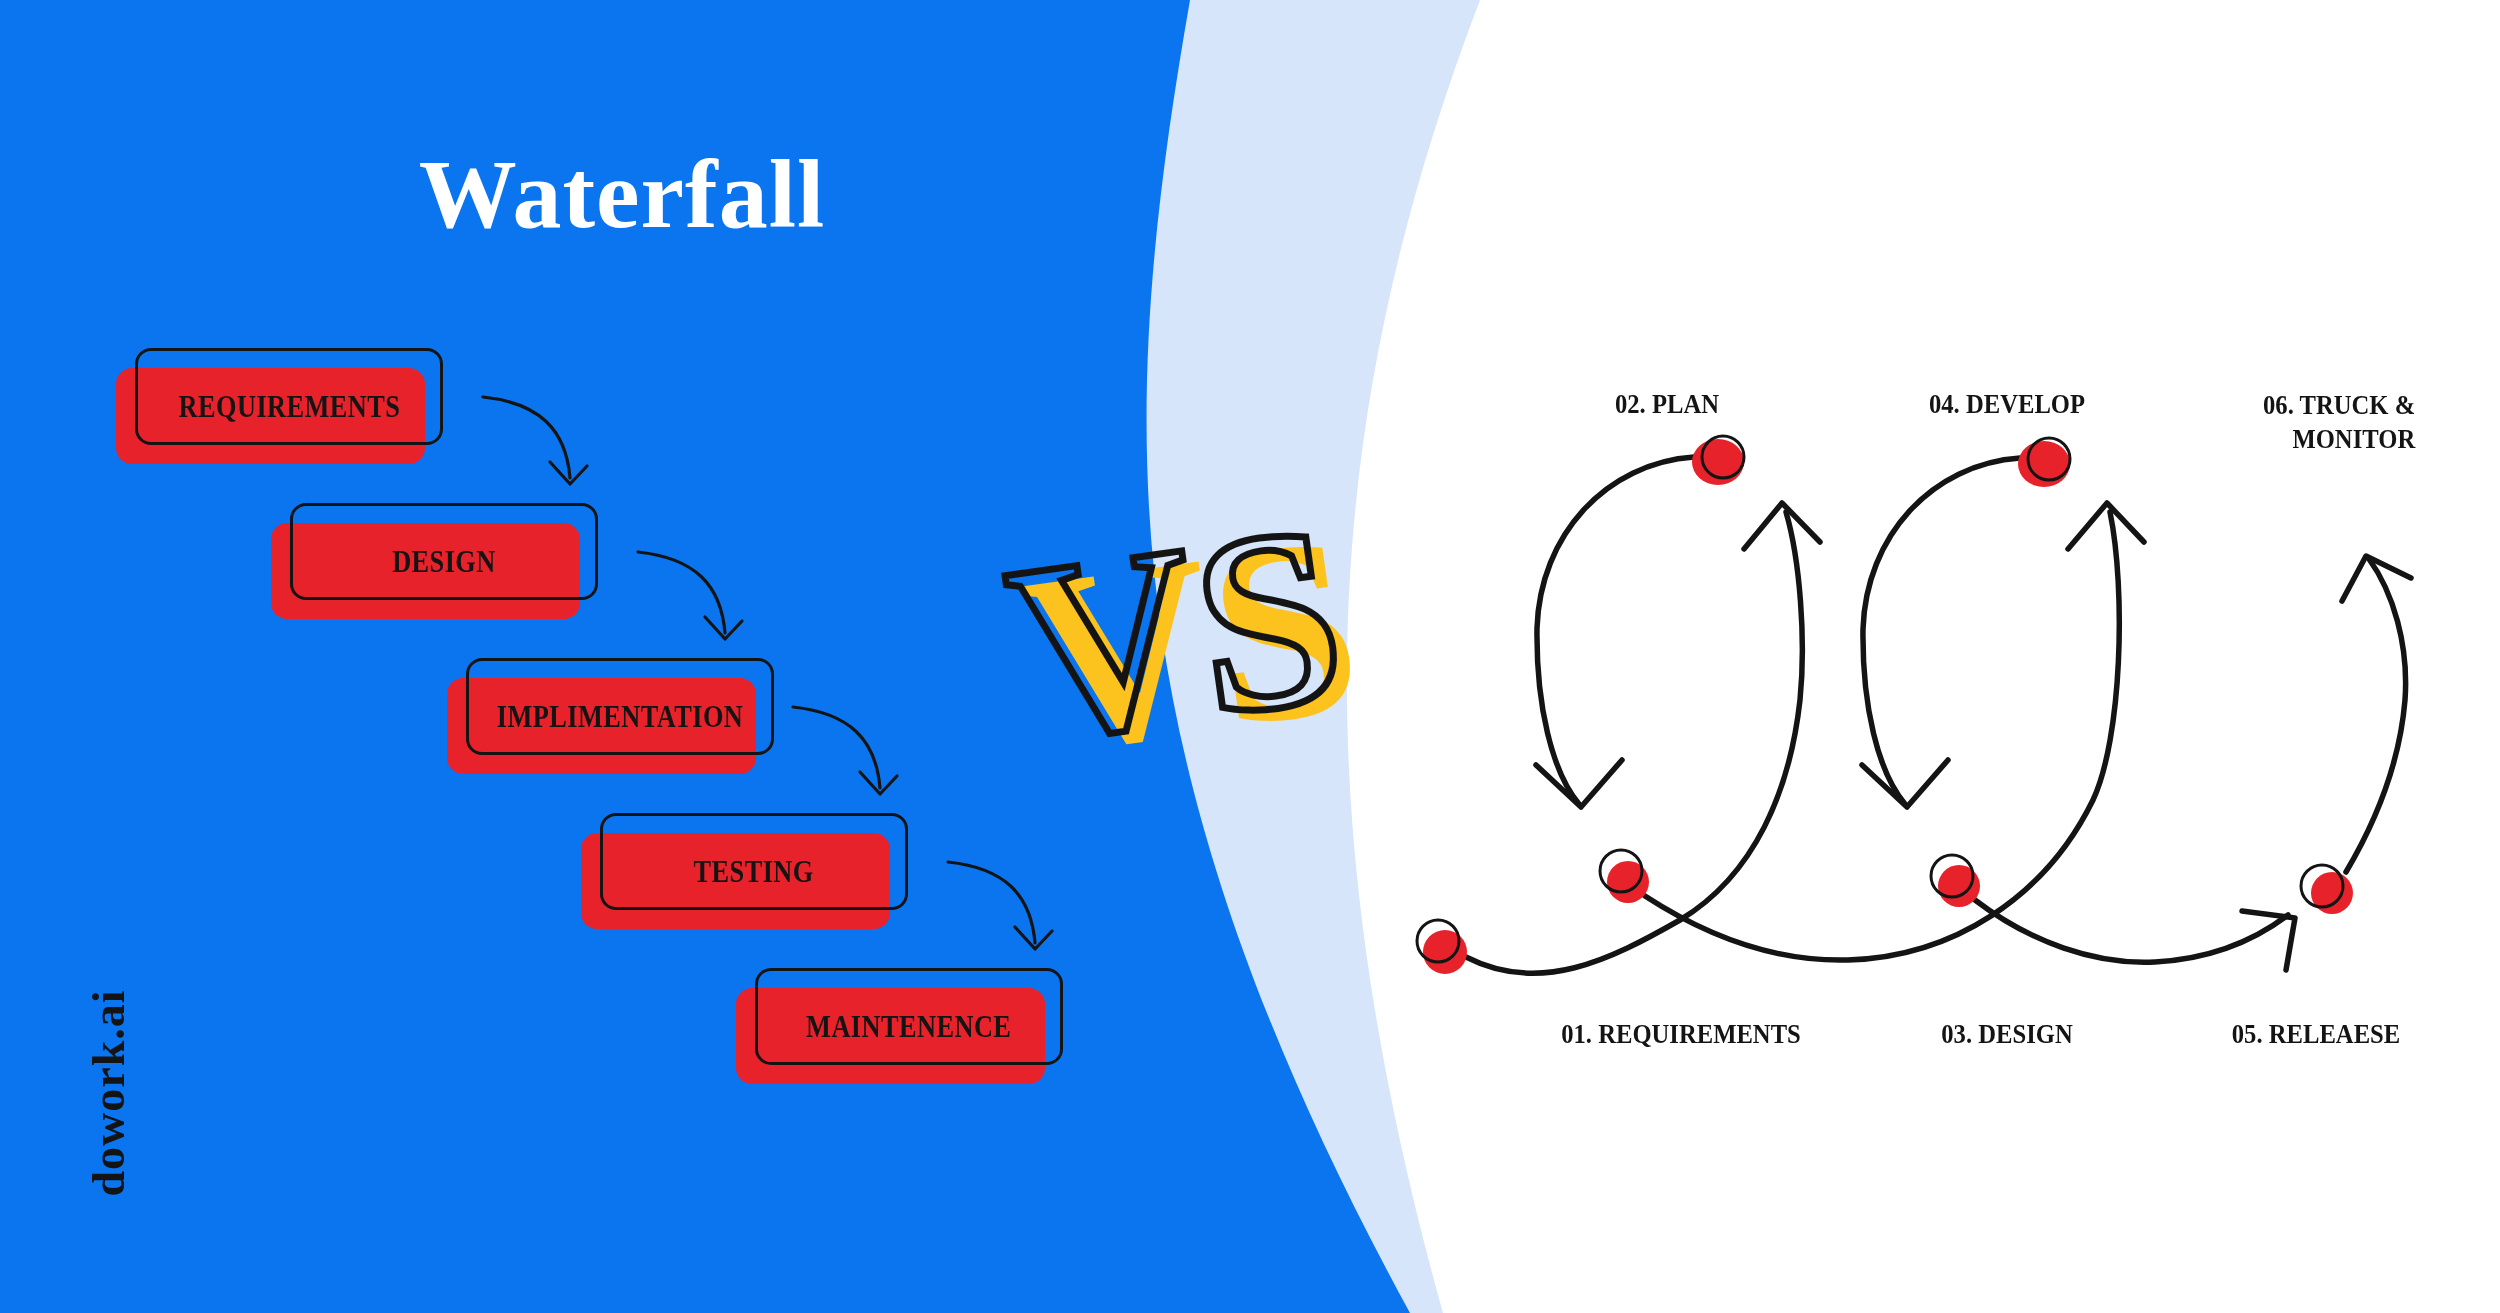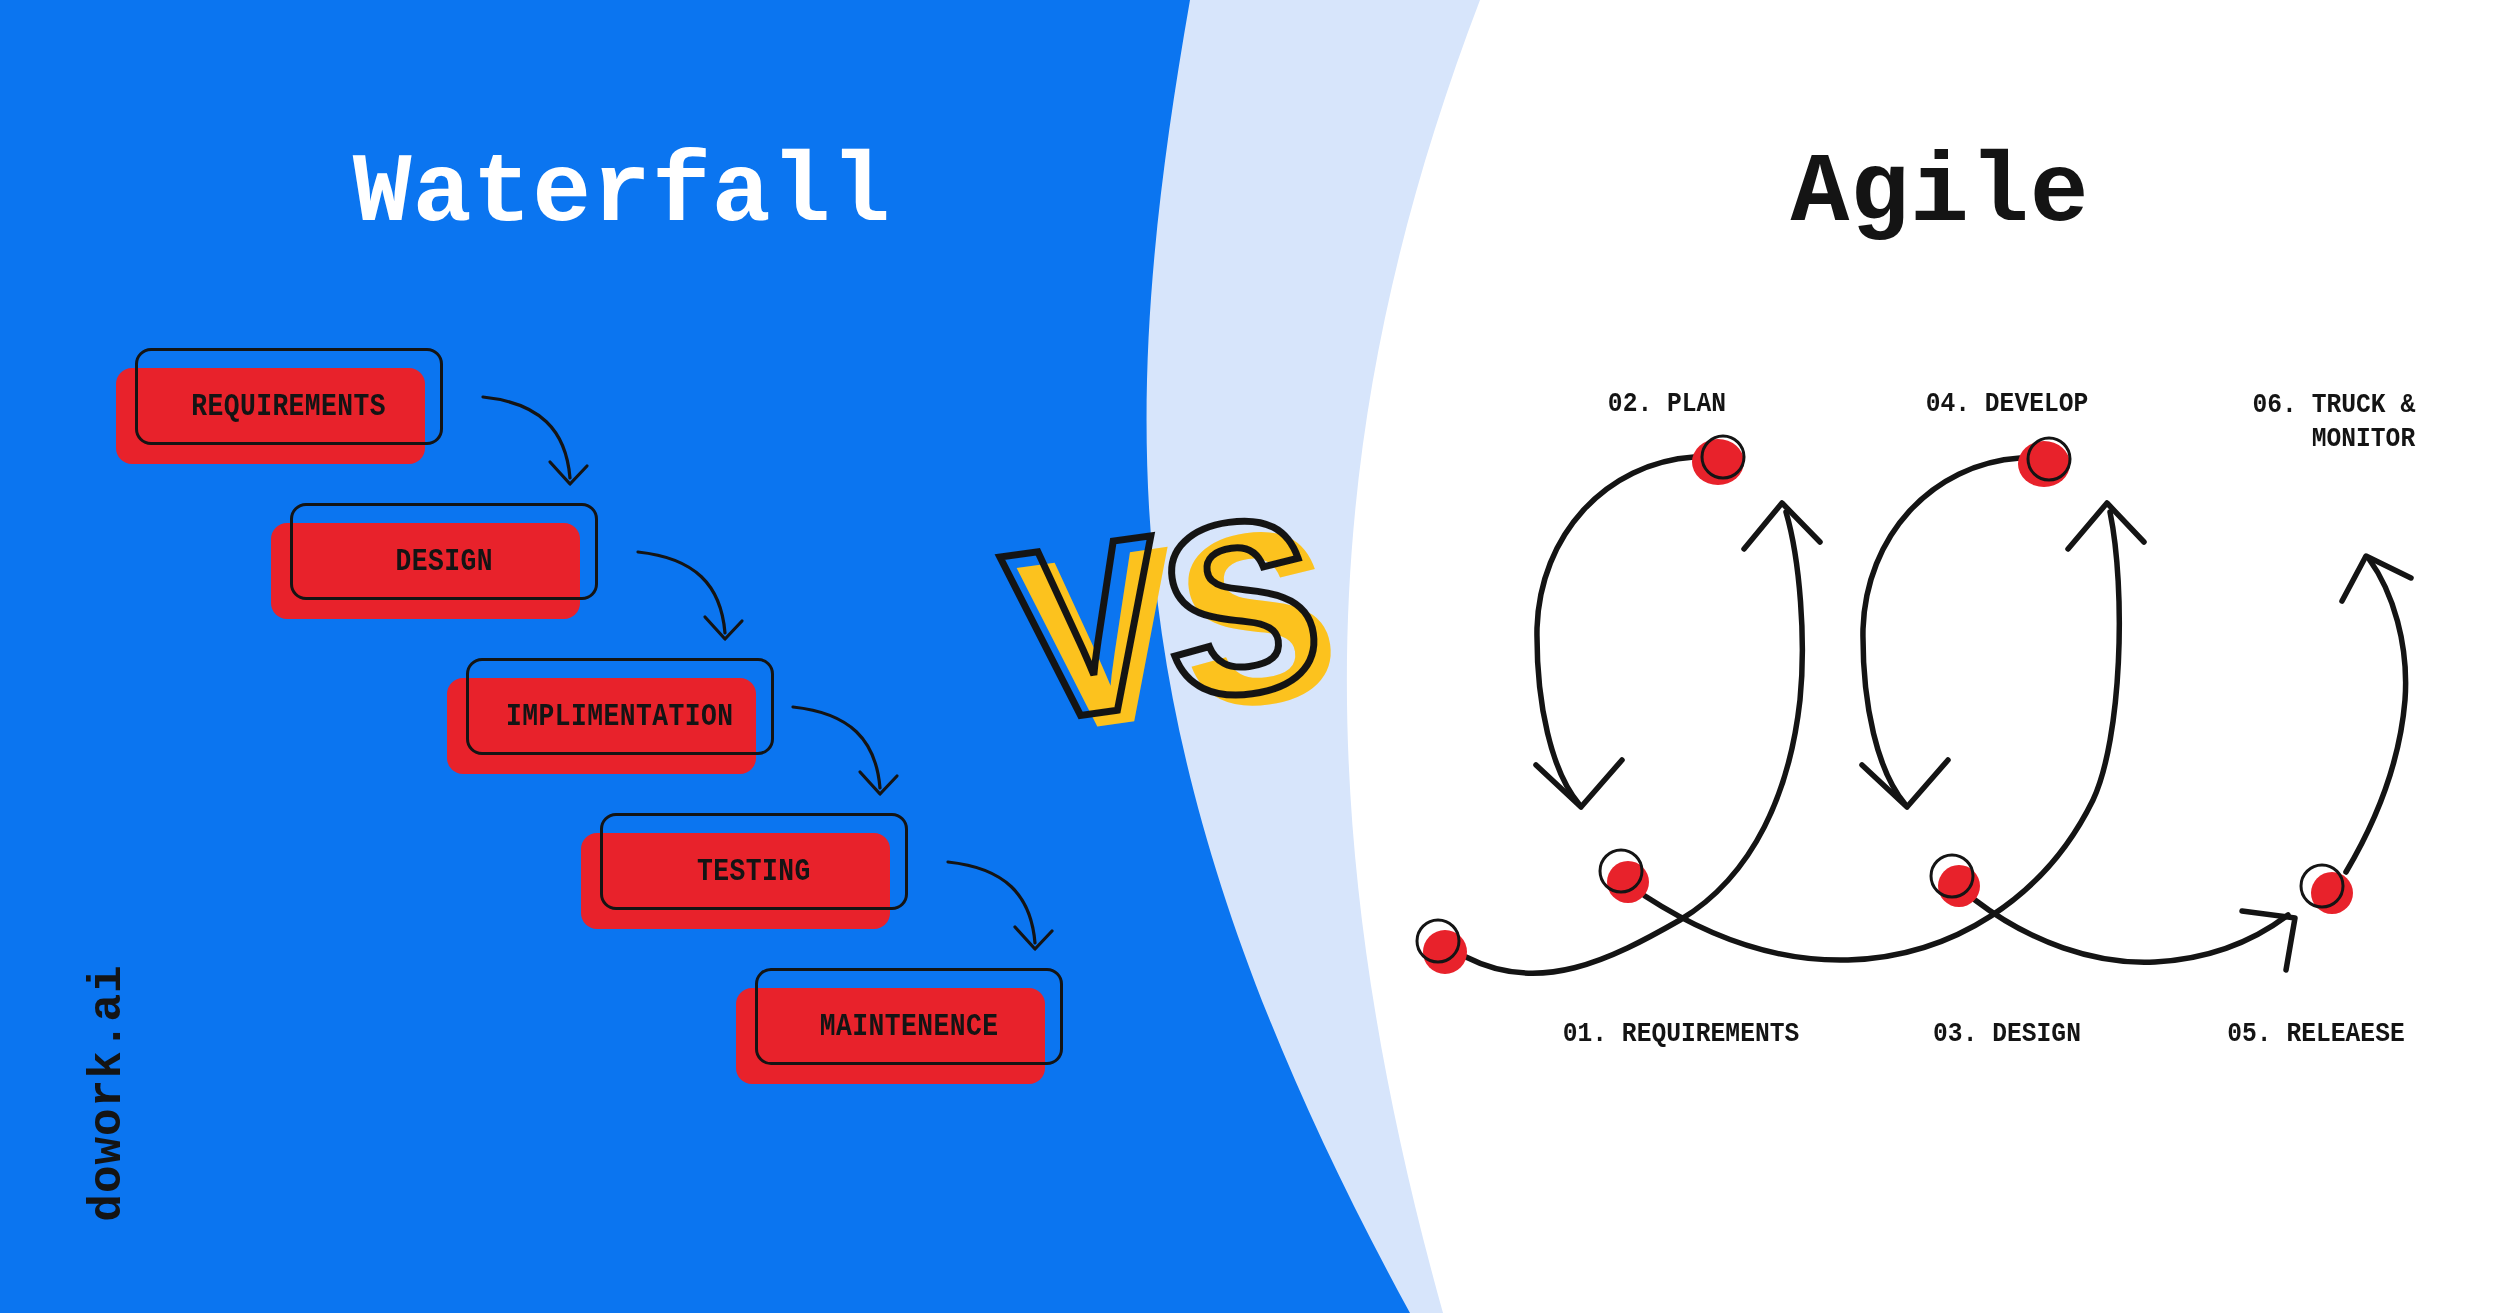--- a/index.html
+++ b/index.html
@@ -1,18 +1,18 @@
 <!DOCTYPE html>
 <html><head>
 <meta charset="utf-8">
 <style>
   html,body{margin:0;padding:0;background:#ffffff;}
   .canvas{
     position:relative;width:2500px;height:1313px;overflow:hidden;
-    font-family:Liberation Mono, monospace;background:#ffffff;
+    font-family:Liberation Serif, serif;background:#ffffff;
   }
   .bg-svg{position:absolute;left:0;top:0;width:2500px;height:1313px;}
 
   
   .panel-title{
     position:absolute;top:138px;transform:translateX(-50%);
     font-size:98px;font-weight:bold;letter-spacing:1px;white-space:nowrap;
   }
   .title-waterfall{left:622px;color:#ffffff;}
   .title-agile{left:1940px;color:#141414;}
@@ -117,21 +117,20 @@
 
       <ellipse cx="1959" cy="886" rx="21" ry="21" fill="#e8222b"></ellipse>
       <circle cx="1952" cy="876" r="21" fill="none" stroke="#141414" stroke-width="3"></circle>
 
       <ellipse cx="2332" cy="893" rx="21" ry="21" fill="#e8222b"></ellipse>
       <circle cx="2322" cy="886" r="21" fill="none" stroke="#141414" stroke-width="3"></circle>
     </g>
   </svg>
 
   <div class="panel-title title-waterfall">Waterfall</div>
-  <div class="panel-title title-agile">Agile</div>
 
   <div class="stage" style="left:135px;top:348px">
     <div class="stage-red"></div>
     <div class="stage-outline"></div>
     <div class="stage-label">
         <span>REQUIREMENTS</span>
       </div>
   </div>
   <div class="stage" style="left:290px;top:503px">
     <div class="stage-red"></div>

